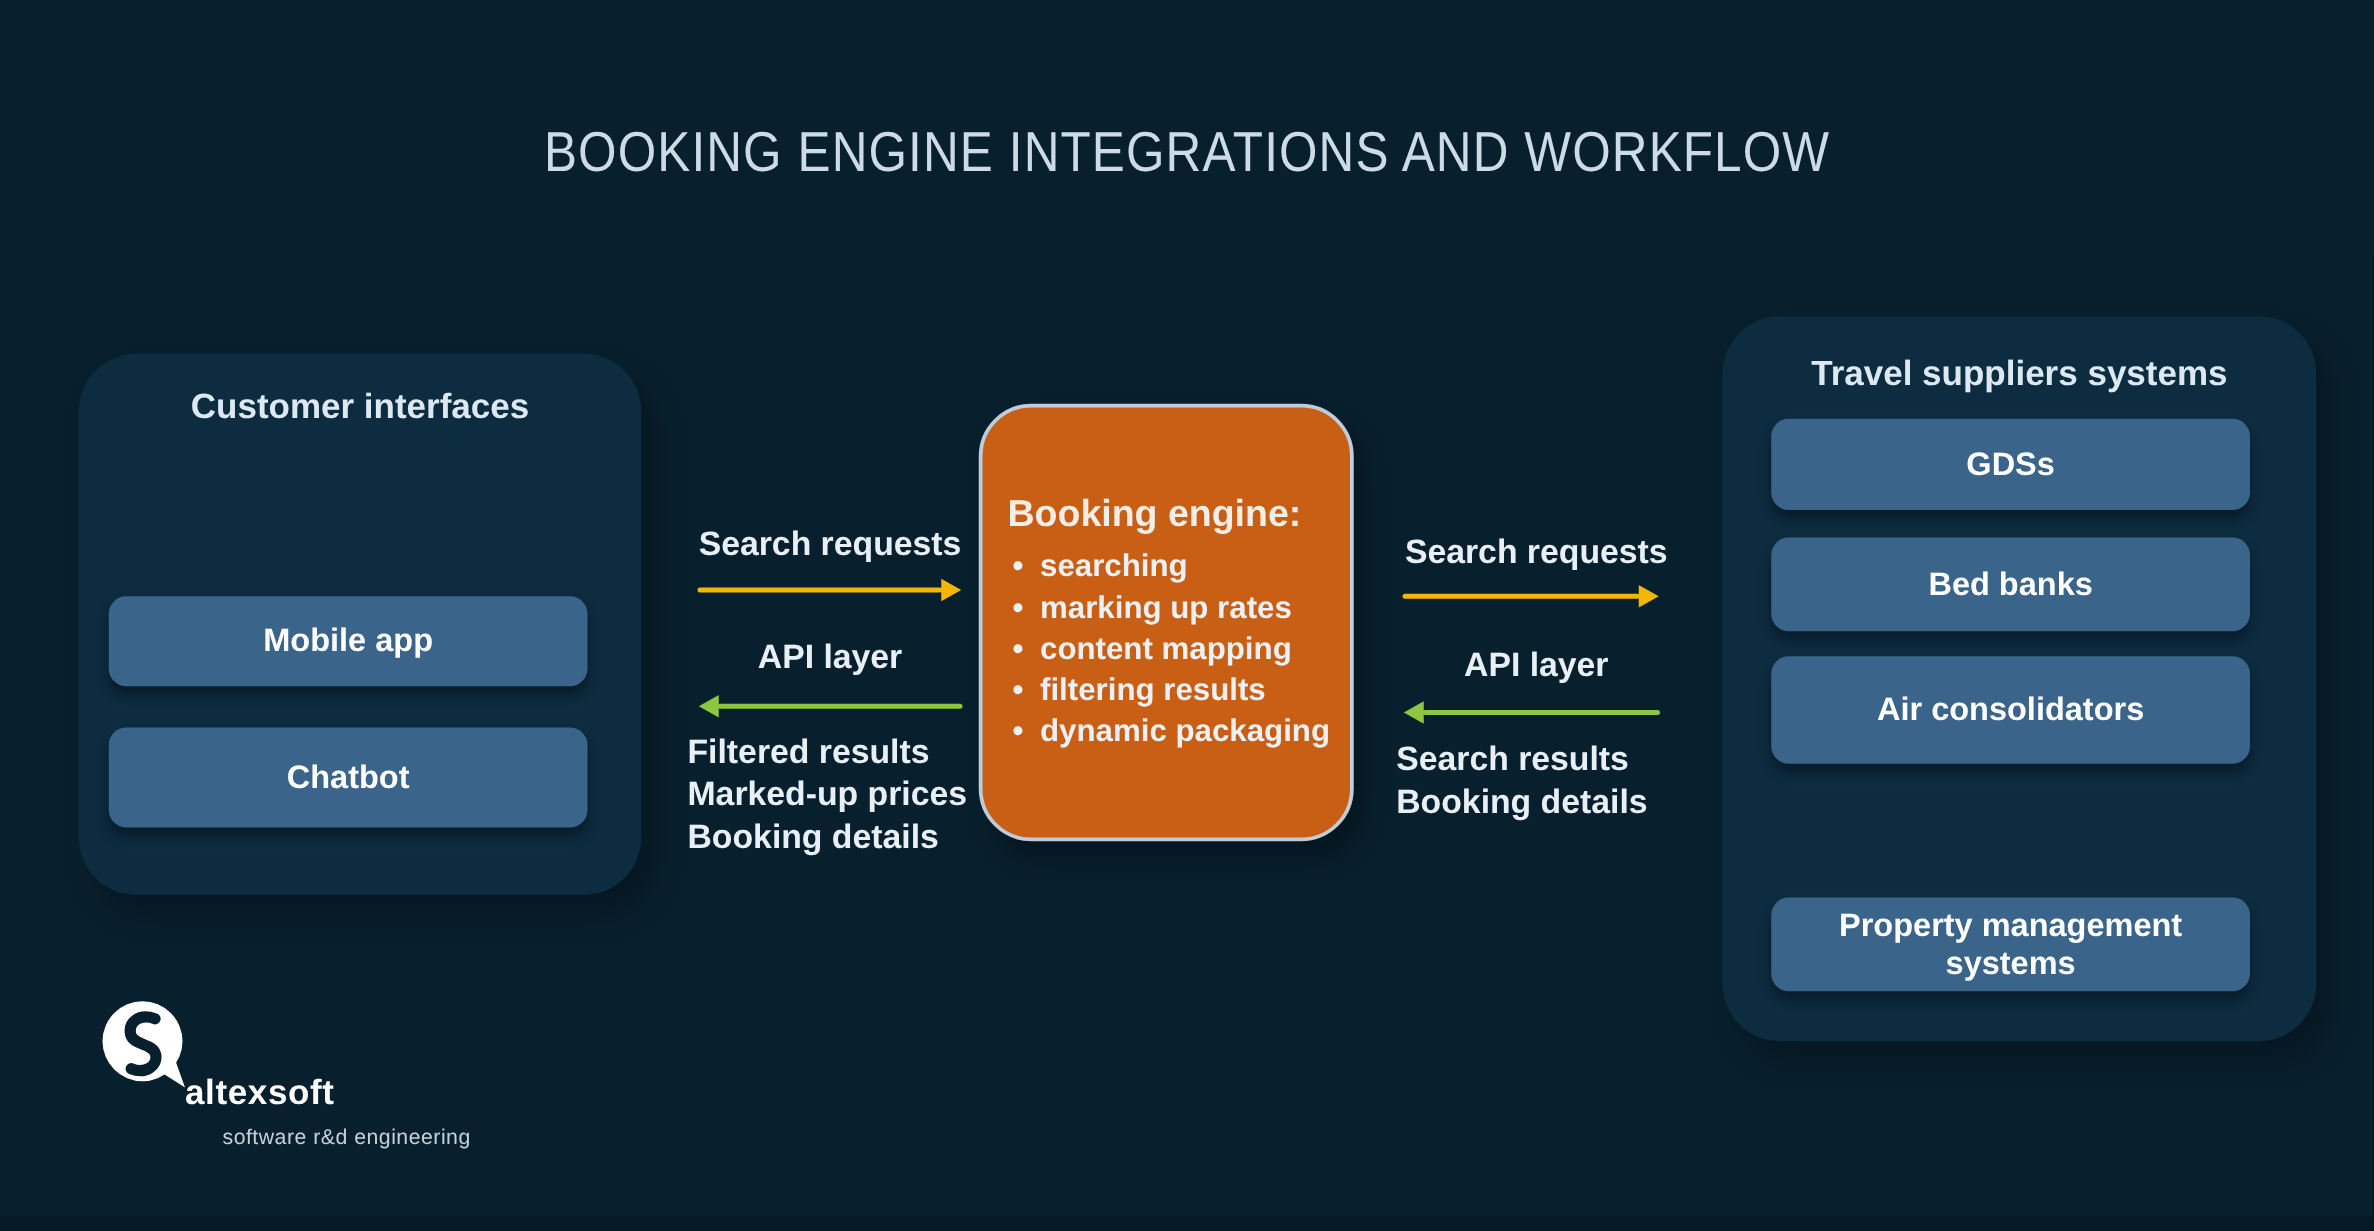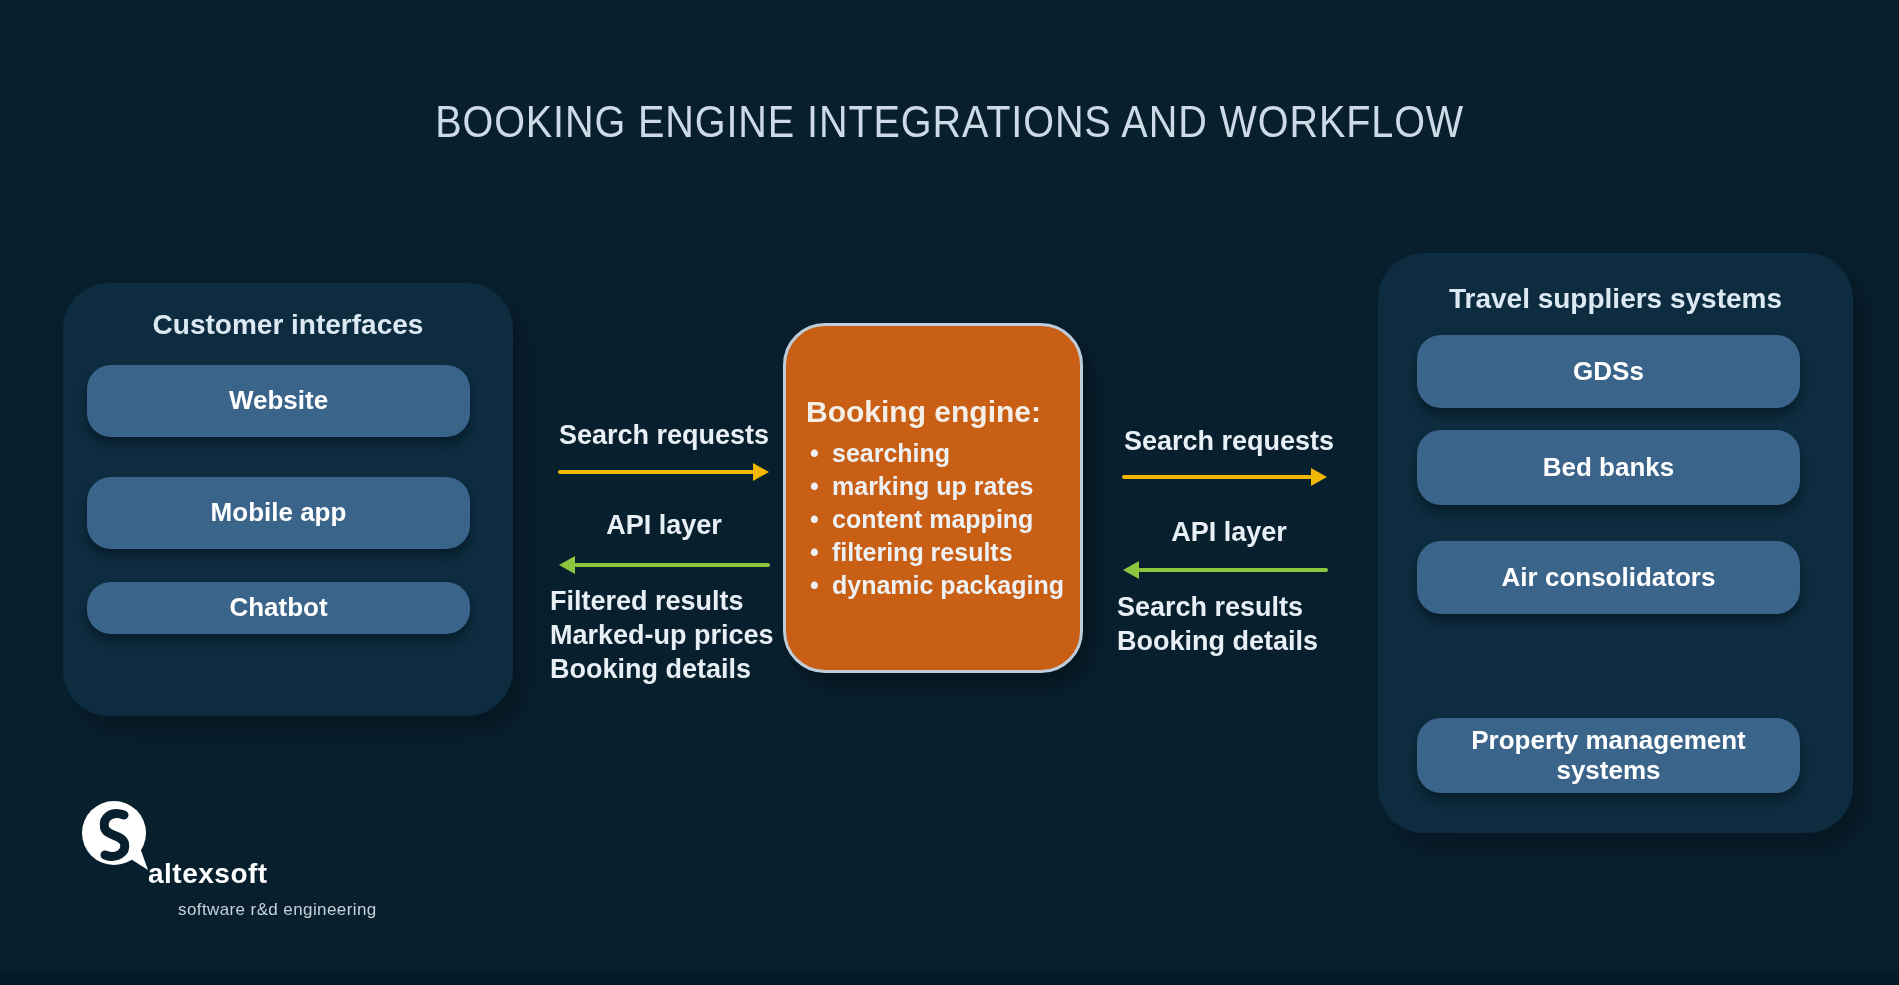--- a/index.html
+++ b/index.html
@@ -24,21 +24,21 @@
     position:absolute;background:var(--panel);border-radius:46px;
     box-shadow:12px 16px 24px rgba(0,0,0,.28);
   }
   .panel-left{left:63px;top:283px;width:450px;height:433px;}
   .panel-right{left:1378px;top:253px;width:475px;height:580px;}
   .panel-heading{
     position:absolute;left:0;right:0;text-align:center;
     color:var(--heading-text);font-size:28px;font-weight:700;
   }
   .node{
-    position:absolute;background:var(--node);border-radius:24px;
+    position:absolute;background:var(--node);border-radius:14px;
     display:flex;align-items:center;justify-content:center;text-align:center;
     color:var(--node-text);font-size:26px;font-weight:700;line-height:1.15;
     box-shadow:0 7px 9px rgba(2,12,20,.45);
   }
   .panel-left .node{left:24px;width:383px;}
   .panel-right .node{left:39px;width:383px;}
   .engine{
     position:absolute;left:783px;top:323px;width:300px;height:350px;
     background:var(--orange);border:3px solid var(--orange-border);border-radius:42px;
     box-shadow:9px 13px 20px rgba(0,0,0,.35);
@@ -88,27 +88,24 @@
 </style>
 </head>
 <body>
 
 <div class="canvas">
 
   <div class="title"><span>BOOKING ENGINE INTEGRATIONS AND WORKFLOW</span></div>
 
   <div class="panel panel-left">
     <div class="panel-heading" style="top:26px">Customer interfaces</div>
-    <div class="node" style="top:82px;height:72px">
-      <span>Website</span>
-    </div>
     <div class="node" style="top:194px;height:72px">
       <span>Mobile app</span>
     </div>
-    <div class="node" style="top:299px;height:52px">
+    <div class="node" style="top:299px;height:80px">
       <span>Chatbot</span>
     </div>
   </div>
 
   <div class="flow-label" style="left:518px;top:420px;width:292px">Search requests</div>
   <div class="arrow arrow-yellow head-right" style="left:558px;top:470px;width:196px"></div>
   <div class="flow-label" style="left:518px;top:510px;width:292px">API layer</div>
   <div class="arrow arrow-green head-left" style="left:574px;top:563px;width:196px"></div>
   <div class="flow-lines" style="left:550px;top:584px">
     <div>Filtered results</div>
@@ -152,21 +149,21 @@
   </div>
 
   <div class="panel panel-right">
     <div class="panel-heading" style="top:30px">Travel suppliers systems</div>
     <div class="node" style="top:82px;height:73px">
       <span>GDSs</span>
     </div>
     <div class="node" style="top:177px;height:75px">
       <span>Bed banks</span>
     </div>
-    <div class="node" style="top:288px;height:73px">
+    <div class="node" style="top:272px;height:86px">
       <span>Air consolidators</span>
     </div>
     <div class="node" style="top:465px;height:75px;padding:0 30px">
       <span>Property management systems</span>
     </div>
   </div>
 
   <div class="logo">
     <svg class="logo-mark" width="70" height="72" viewBox="0 0 70 72">
       <circle cx="34" cy="33" r="32" fill="#ffffff"></circle>

